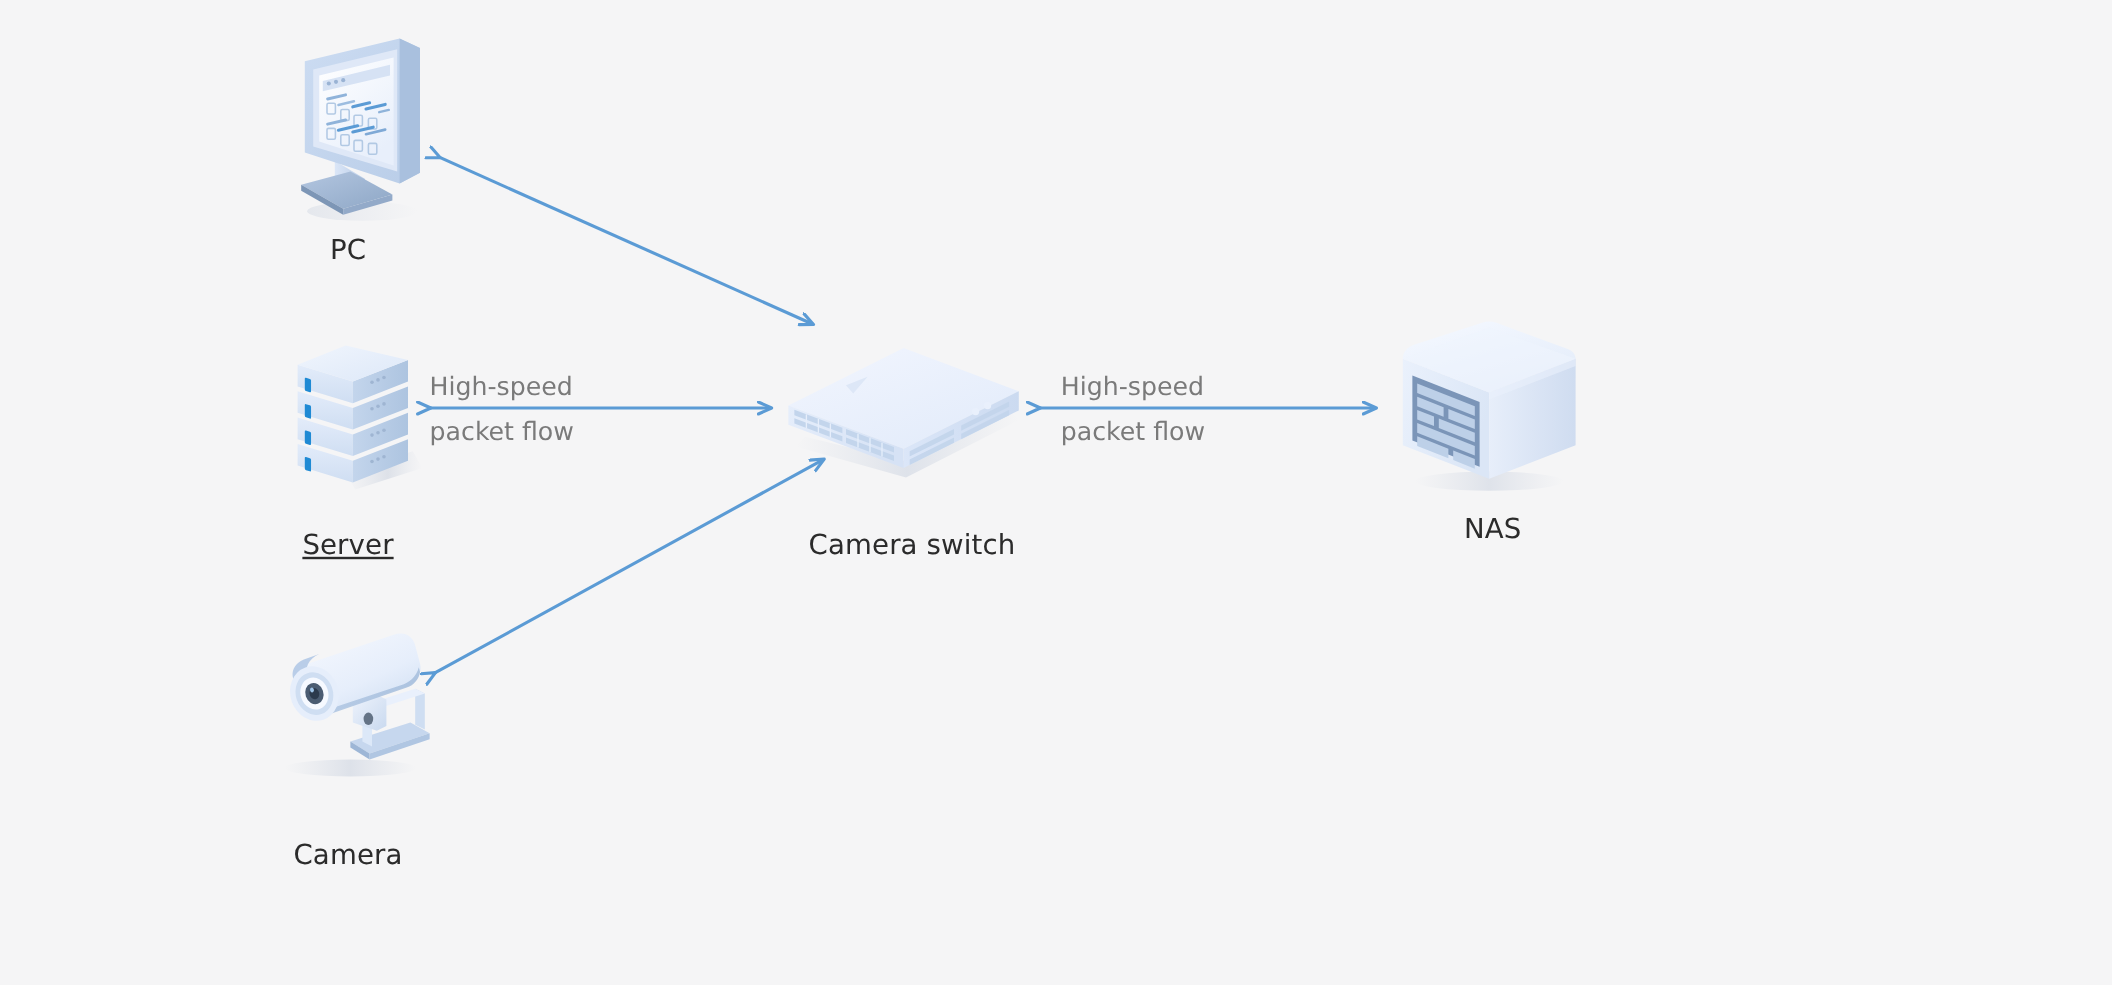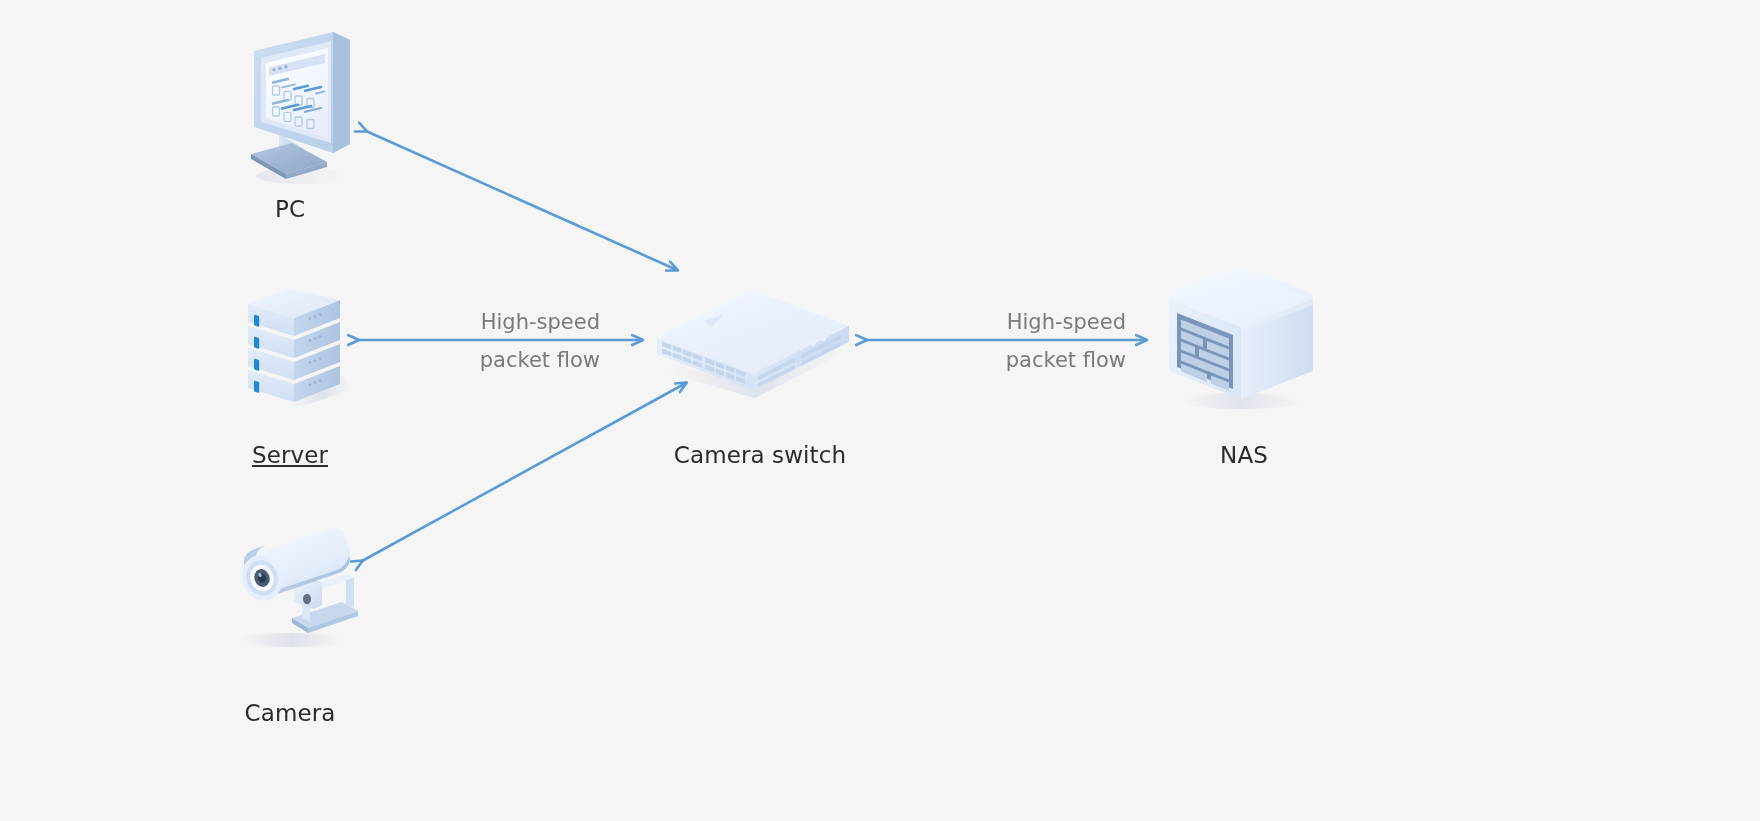--- a/index.html
+++ b/index.html
@@ -22,21 +22,21 @@
     position: absolute;
     text-align: center;
     color: #2b2b2b;
     font-size: 23px;
     font-family: "DejaVu Sans", sans-serif;
     white-space: nowrap;
     letter-spacing: 0.1px;
   }
   .flow-label {
     position: absolute;
-    text-align: right;
+    text-align: left;
     color: #7a7a7a;
     font-size: 21px;
     line-height: 38px;
     font-family: "DejaVu Sans", sans-serif;
     white-space: nowrap;
   }
   svg { display: block; overflow: visible; }
   .edge-layer {
     position: absolute;
     left: 0; top: 0;
@@ -388,21 +388,21 @@
           <path d="M26,87.6 L74,106.6 L74,114.6 L26,95.6 Z"></path>
 
           <path d="M26,98.6 L52,108.9 L52,116.9 L26,106.6 Z"></path>
           <path d="M56,110.4 L74,117.6 L74,125.6 L56,118.4 Z"></path>
         </g>
       </g>
 
       <path d="M86,62 L158,34 L158,40 L86,68 Z" fill="#e9f0fb" opacity="0.6"></path>
     </svg>
   </div>
-  <div class="node-label" style="left:1144px; top:442px; width:200px;">NAS</div>
+  <div class="node-label" style="left:1144px; top:428px; width:200px;">NAS</div>
 
   <div class="flow-label" style="left:358px; top:303px; width:242px;">
     <div>High-speed</div>
     <div>packet flow</div>
   </div>
 
   <div class="flow-label" style="left:884px; top:303px; width:242px;">
     <div>High-speed</div>
     <div>packet flow</div>
   </div>

